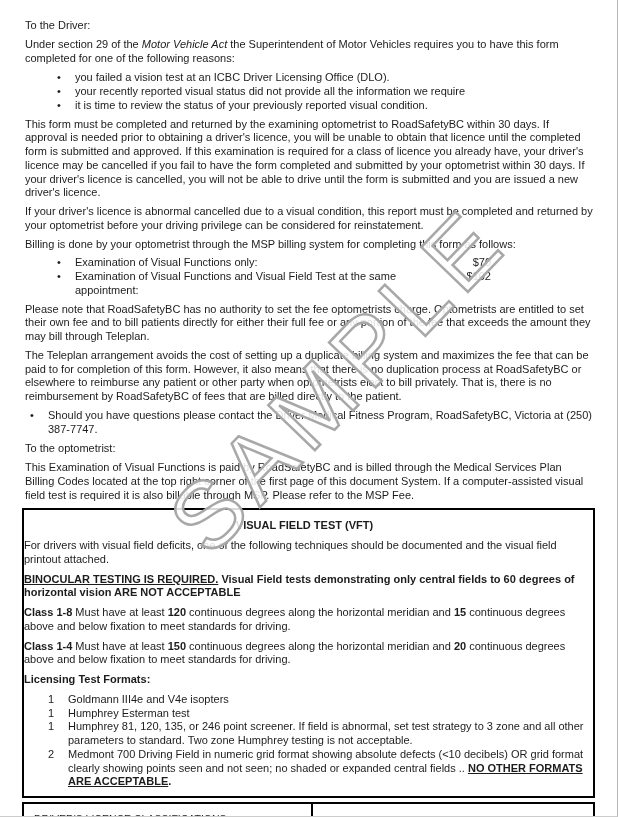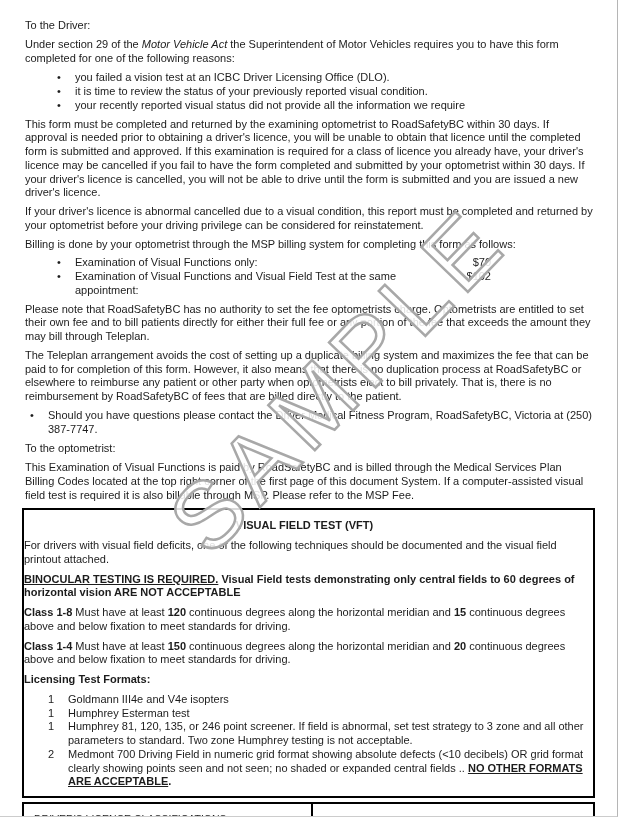--- a/index.html
+++ b/index.html
@@ -94,25 +94,25 @@
 
     <p><span>Under section 29 of the </span><span class="italic">Motor Vehicle Act</span><span> the Superintendent of Motor Vehicles requires you to have this form completed for one of the following reasons:</span></p>
 
     <ul class="reasons">
       <li>
           <span class="bullet-dot"></span>
           <span>you failed a vision test at an ICBC Driver Licensing Office (DLO).</span>
         </li>
       <li>
           <span class="bullet-dot"></span>
-          <span>it is time to review the status of your previously reported visual condition.</span>
+          <span>your recently reported visual status did not provide all the information we require</span>
         </li>
       <li>
           <span class="bullet-dot"></span>
-          <span>your recently reported visual status did not provide all the information we require</span>
+          <span>it is time to review the status of your previously reported visual condition.</span>
         </li>
     </ul>
 
     <p>This form must be completed and returned by the examining optometrist to RoadSafetyBC within 30 days.  If approval is needed prior to obtaining a driver's licence, you will be unable to obtain that licence until the completed form is submitted and approved.  If this examination is required for a class of licence you already have, your driver's licence may be cancelled if you fail to have the form completed and submitted by your optometrist within 30 days.  If your driver's licence is cancelled, you will not be able to drive until the form is submitted and you are issued a new driver's licence.</p>
 
     <p>If your driver's licence is abnormal cancelled due to a visual condition, this report must be completed and returned by your optometrist before your driving privilege can be considered for reinstatement.</p>
 
     <p>Billing is done by your optometrist through the MSP billing system for completing this form as follows:</p>
 
     <div class="fees">

